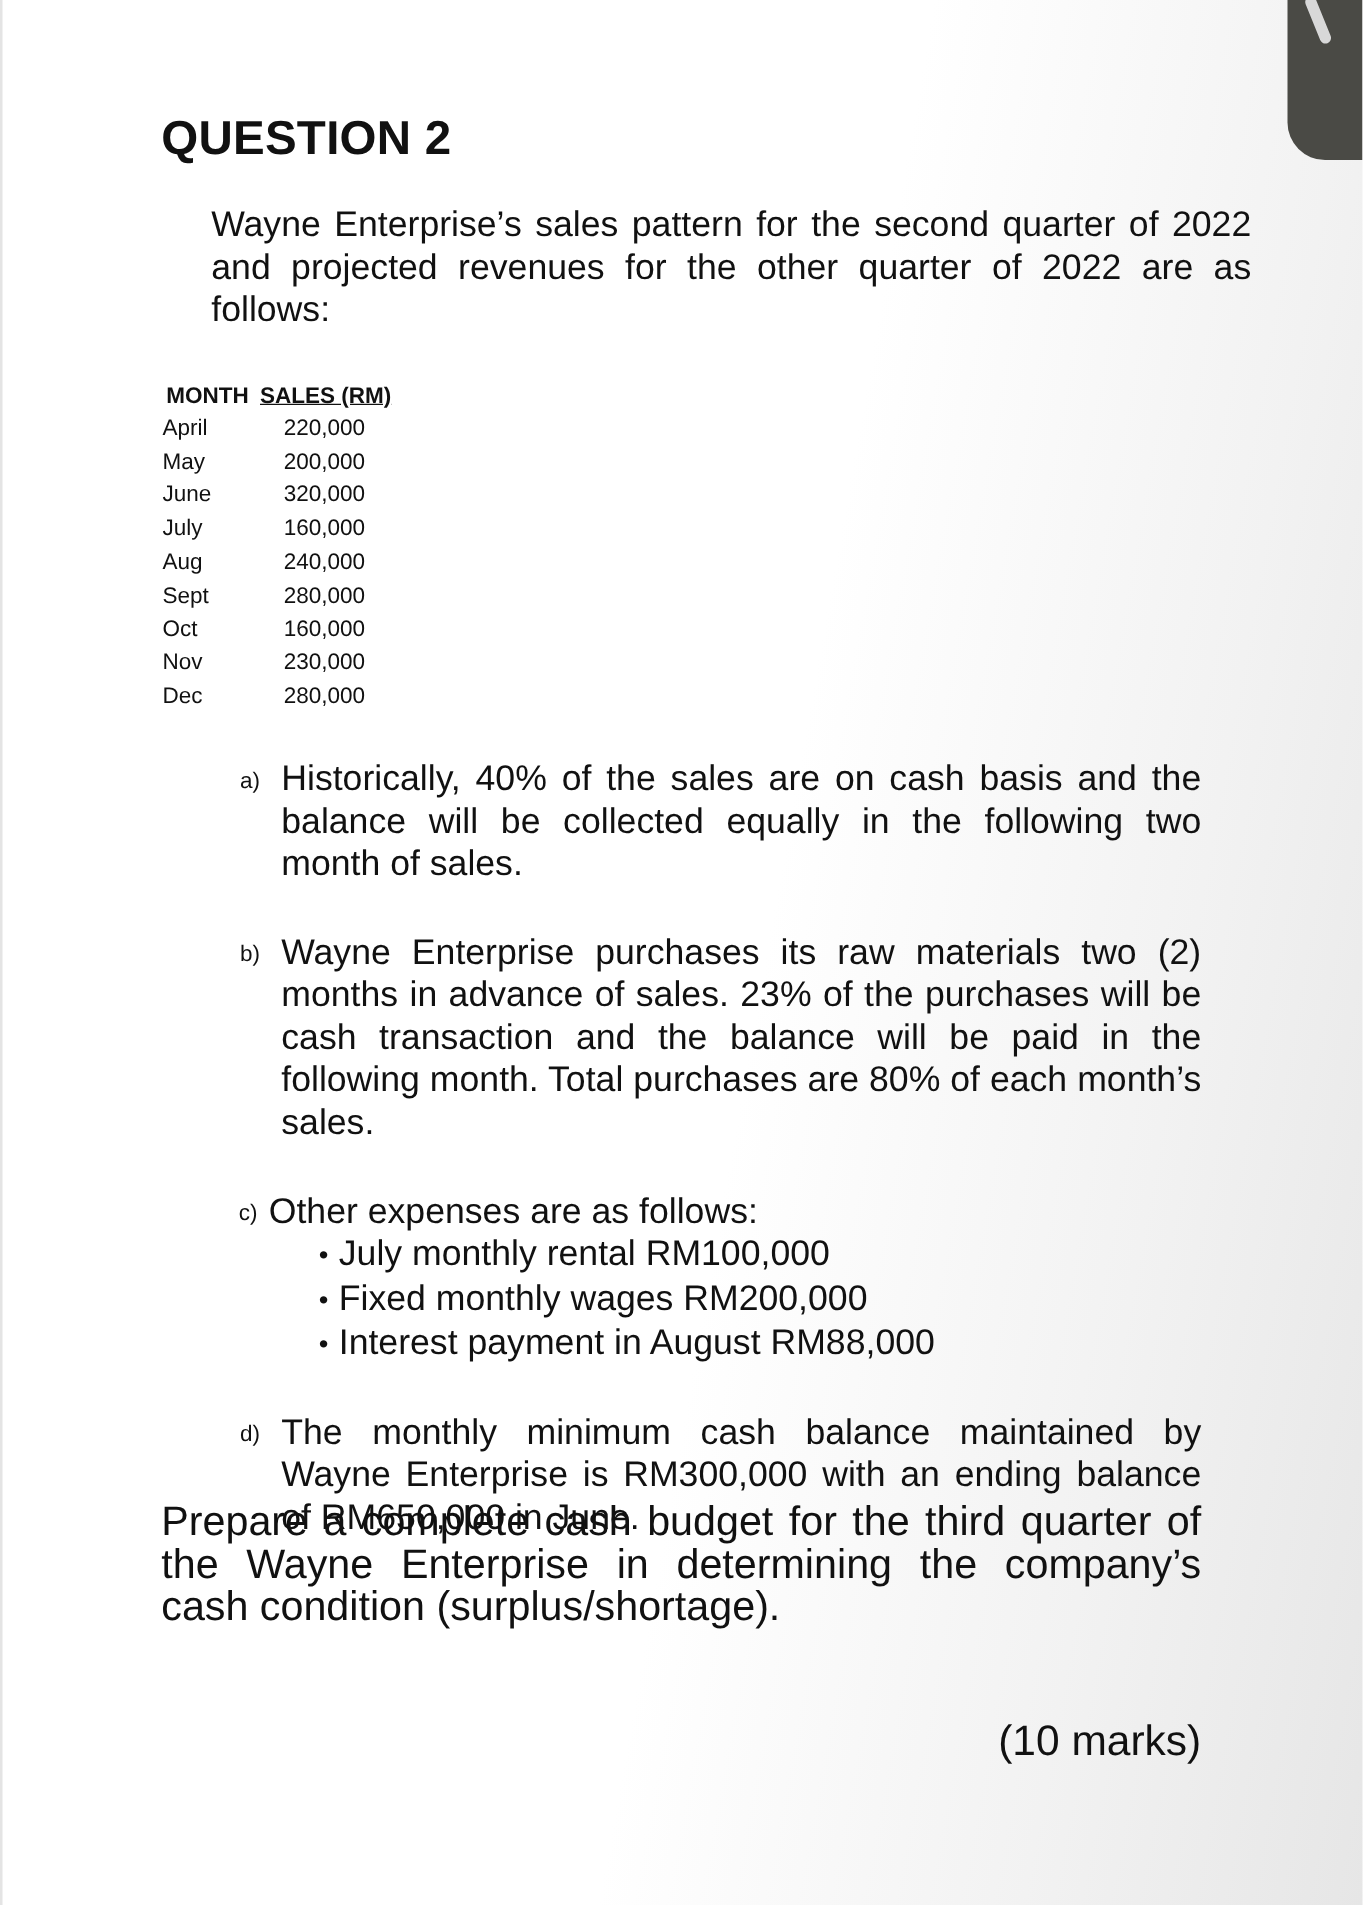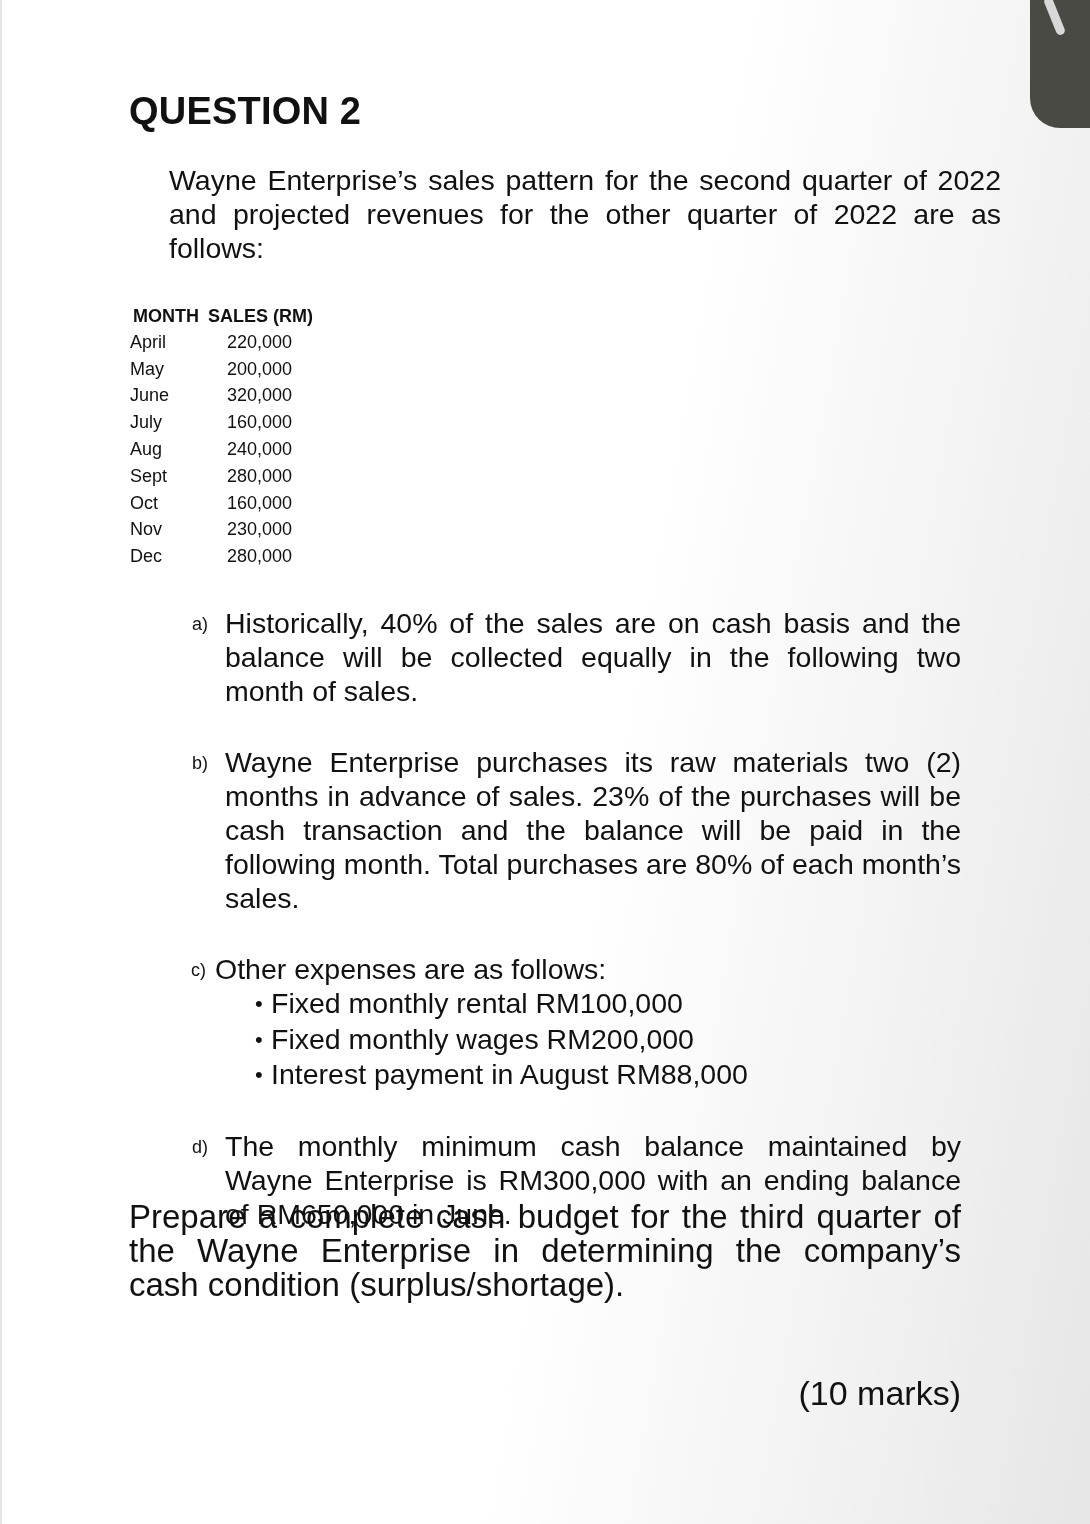--- a/index.html
+++ b/index.html
@@ -143,21 +143,21 @@
 </div>
 
 <h1 class="title">QUESTION 2</h1>
 
 <p class="intro">Wayne Enterprise’s sales pattern for the second quarter of 2022 and projected revenues for the other quarter of 2022 are as follows:</p>
 
 <table class="sales-table">
   <thead>
     <tr>
       <th>MONTH</th>
-      <th style="padding-left:6px;">SALES (RM)</th>
+      <th style="padding-left:6px;text-decoration:underline;">SALES (RM)</th>
     </tr>
   </thead>
   <tbody>
     <tr>
       <td class="month">April</td>
       <td class="amount">220,000</td>
     </tr>
     <tr>
       <td class="month">May</td>
       <td class="amount">200,000</td>
@@ -200,21 +200,21 @@
 
 <div class="item item-b">
   <span class="marker">b)</span>
   <span>Wayne Enterprise purchases its raw materials two (2) months in advance of sales. 23% of the purchases will be cash transaction and the balance will be paid in the following month. Total purchases are 80% of each month’s sales.</span>
 </div>
 
 <div class="item item-c">
   <span class="marker">c)</span>
   <span>Other expenses are as follows:</span>
   <ul class="bullets">
-    <li>Fixed monthly rental RM100,000</li>
+    <li>July monthly rental RM100,000</li>
     <li>Fixed monthly wages RM200,000</li>
     <li>Interest payment in August RM88,000</li>
   </ul>
 </div>
 
 <div class="item item-d">
   <span class="marker">d)</span>
   <span>The monthly minimum cash balance maintained by Wayne Enterprise is RM300,000 with an ending balance of RM650,000 in June.</span>
 </div>
 

